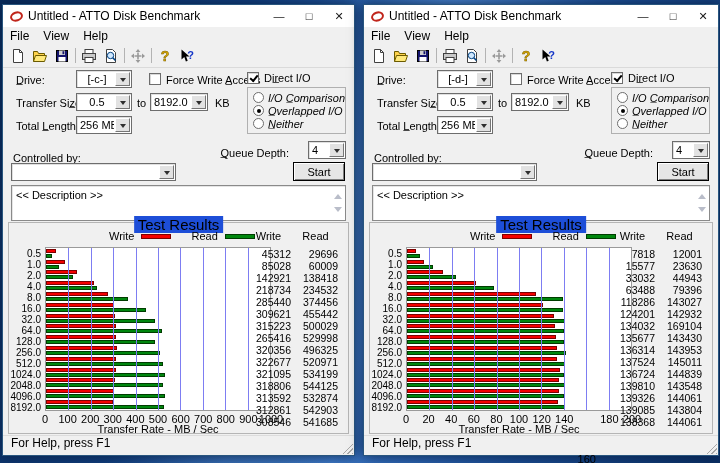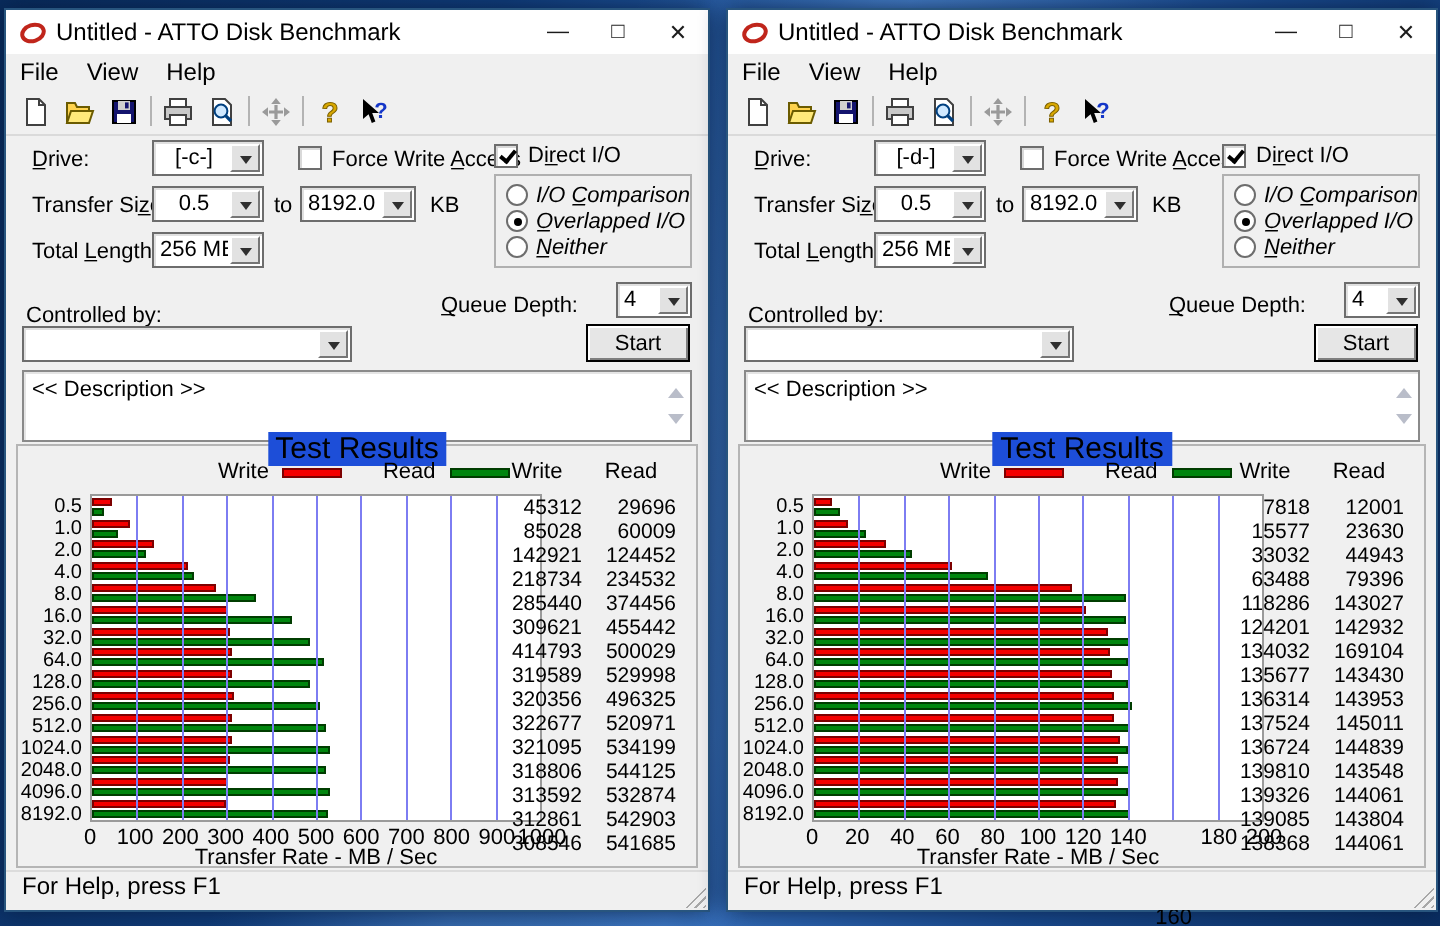--- a/index.html
+++ b/index.html
@@ -366,40 +366,40 @@
         <div class="vrow">
           <span class="vw">45312</span>
           <span class="vr">29696</span>
         </div>
         <div class="vrow">
           <span class="vw">85028</span>
           <span class="vr">60009</span>
         </div>
         <div class="vrow">
           <span class="vw">142921</span>
-          <span class="vr">124452</span>
+          <span class="vr">138418</span>
         </div>
         <div class="vrow">
           <span class="vw">218734</span>
           <span class="vr">234532</span>
         </div>
         <div class="vrow">
           <span class="vw">285440</span>
           <span class="vr">374456</span>
         </div>
         <div class="vrow">
           <span class="vw">309621</span>
           <span class="vr">455442</span>
         </div>
         <div class="vrow">
-          <span class="vw">414793</span>
+          <span class="vw">315223</span>
           <span class="vr">500029</span>
         </div>
         <div class="vrow">
-          <span class="vw">319589</span>
+          <span class="vw">265416</span>
           <span class="vr">529998</span>
         </div>
         <div class="vrow">
           <span class="vw">320356</span>
           <span class="vr">496325</span>
         </div>
         <div class="vrow">
           <span class="vw">322677</span>
           <span class="vr">520971</span>
         </div>

